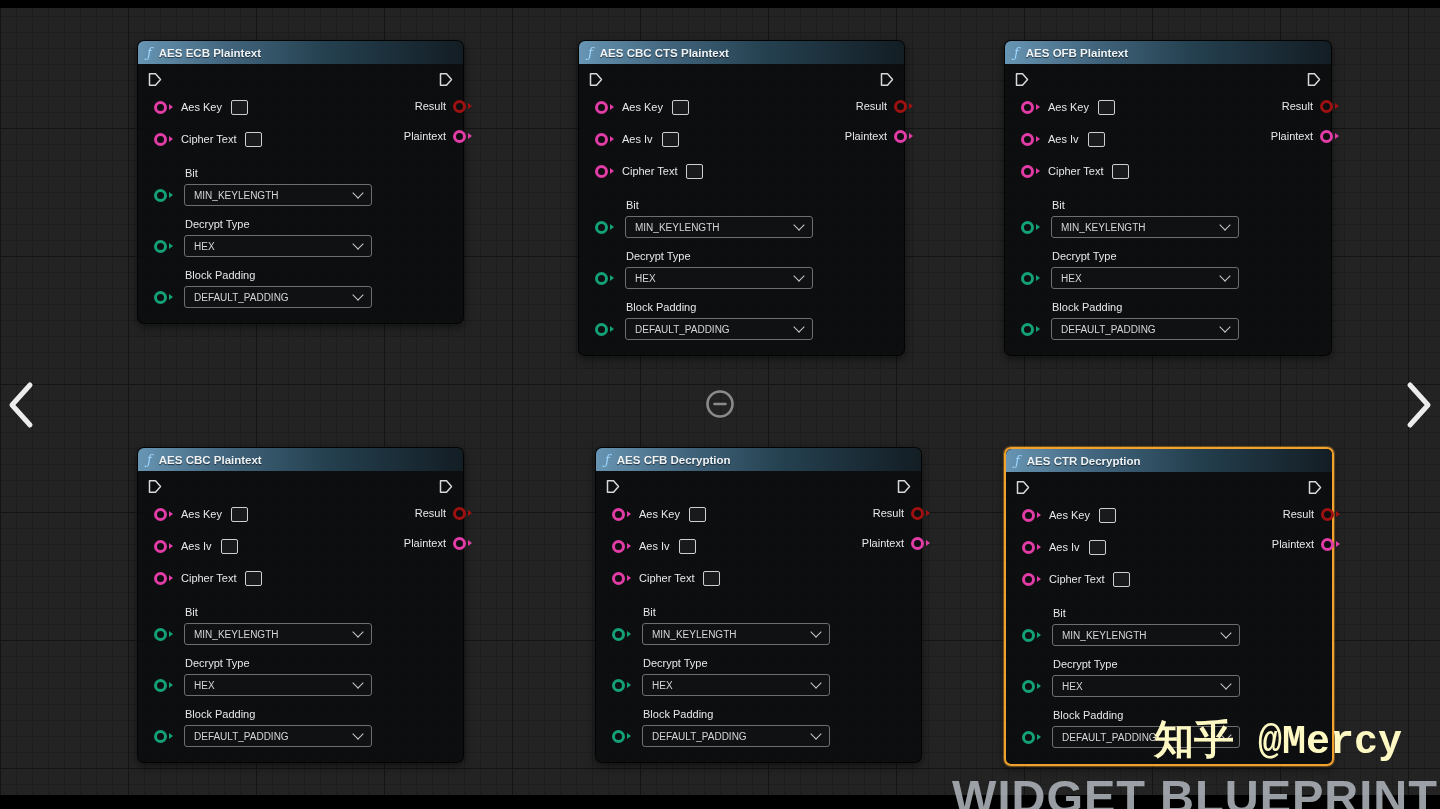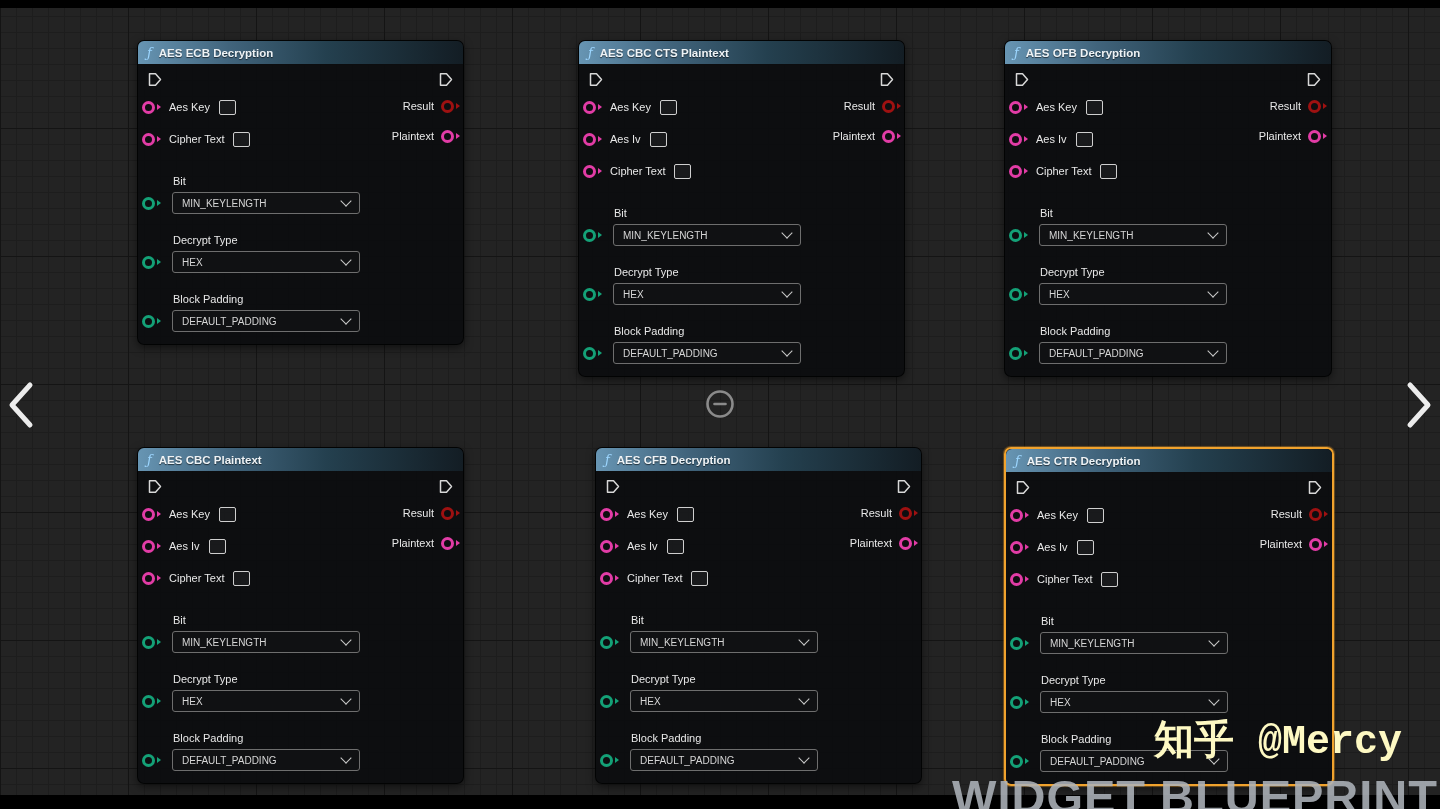--- a/index.html
+++ b/index.html
@@ -28,36 +28,36 @@
   .node-header{height:23px;display:flex;align-items:center;padding:0 9px;border-radius:6px 6px 0 0;
     background:linear-gradient(90deg,#6795b3 0%,#41647c 28%,#24404f 58%,#131d24 100%)}
   .fn-icon{font-style:italic;font-family:"DejaVu Serif",serif;color:#9cd6ff;font-size:13px;
     margin-right:7px;line-height:1}
   .node-title{color:#eef3f6;font-size:11.5px;font-weight:bold;text-shadow:0 1px 1px rgba(0,0,0,.6);
     white-space:nowrap}
 
   .exec-row{display:flex;justify-content:space-between;padding:8px 10px 2px 9px}
   .exec-pin svg{display:block}
 
-  .node-body{display:flex;padding:2px 10px 12px 4px}
+  .node-body{display:flex;padding:2px 10px 12px 16px}
   .col-left{flex:1 1 auto}
   .col-right{width:100px;display:flex;flex-direction:column;align-items:flex-end;flex:none}
 
   .pin-ic{display:flex;align-items:center;flex:none}
   .pin-ring{width:13px;height:13px;border:3.5px solid #fff;border-radius:50%;
     box-sizing:border-box;display:inline-block}
   .pin-wedge{width:0;height:0;border-top:3.5px solid transparent;border-bottom:3.5px solid transparent;
     border-left:4px solid #fff;margin-left:2px;display:inline-block}
 
   .pin-row{display:flex;align-items:center;height:32px}
   .in-label{color:#e8e8e8;font-size:11px;margin-left:8px;white-space:nowrap}
   .textbox{width:17px;height:15px;border:1px solid #cfcfcf;border-radius:2px;
     background:rgba(255,255,255,.05);margin-left:9px;display:inline-block;box-sizing:border-box}
 
-  .enum-group{margin-top:20px}
+  .enum-group{margin-top:12px}
   .enum-label{color:#e8e8e8;font-size:11px;line-height:13px;margin:0 0 4px 31px;white-space:nowrap}
   .enum-row{display:flex;align-items:center}
   .dropdown{width:188px;height:22px;background:#101113;border:1px solid #6e6e6e;border-radius:3px;
     display:flex;align-items:center;padding:0 9px;margin-left:11px;box-sizing:border-box}
   .dd-value{flex:1;color:#d6d6d6;font-size:10px;white-space:nowrap;overflow:hidden}
   .dd-chevron{width:7px;height:7px;border-right:1.6px solid #c9c9c9;border-bottom:1.6px solid #c9c9c9;
     transform:rotate(45deg);margin-top:-4px;flex:none}
 
   .out-row{display:flex;align-items:center;height:30px}
   .out-label{color:#e8e8e8;font-size:11px;margin-right:7px;white-space:nowrap}
@@ -75,21 +75,21 @@
     letter-spacing:1px;color:rgba(173,179,185,.88);white-space:nowrap;
     font-family:"Liberation Sans",sans-serif}
 </style>
 </head>
 <body>
 
 <div id="canvas">
     <div class="bp-node" style="left: 137px; top: 40px; width: 327px; min-height: 284px;">
       <div class="node-header">
         <span class="fn-icon">ƒ</span>
-        <span class="node-title">AES ECB Decryption</span>
+        <span class="node-title">AES ECB Plaintext</span>
       </div>
       <div class="exec-row">
         <span class="exec-pin">
           <svg width="15" height="15" viewBox="0 0 15 15">
             <path d="M2.5 1.8h6l5 5.7-5 5.7h-6z" fill="none" stroke="#d8d8d8" stroke-width="1.5" stroke-linejoin="round"></path>
           </svg>
         </span>
         <span class="exec-pin">
           <svg width="15" height="15" viewBox="0 0 15 15">
             <path d="M2.5 1.8h6l5 5.7-5 5.7h-6z" fill="none" stroke="#d8d8d8" stroke-width="1.5" stroke-linejoin="round"></path>
@@ -269,21 +269,21 @@
               <span class="pin-ring" style="border-color: rgb(226, 60, 166);"></span>
               <span class="pin-wedge" style="border-left-color: rgb(226, 60, 166);"></span>
             </span>
           </div>
         </div>
       </div>
     </div>
     <div class="bp-node" style="left: 1004px; top: 40px; width: 328px; min-height: 316px;">
       <div class="node-header">
         <span class="fn-icon">ƒ</span>
-        <span class="node-title">AES OFB Decryption</span>
+        <span class="node-title">AES OFB Plaintext</span>
       </div>
       <div class="exec-row">
         <span class="exec-pin">
           <svg width="15" height="15" viewBox="0 0 15 15">
             <path d="M2.5 1.8h6l5 5.7-5 5.7h-6z" fill="none" stroke="#d8d8d8" stroke-width="1.5" stroke-linejoin="round"></path>
           </svg>
         </span>
         <span class="exec-pin">
           <svg width="15" height="15" viewBox="0 0 15 15">
             <path d="M2.5 1.8h6l5 5.7-5 5.7h-6z" fill="none" stroke="#d8d8d8" stroke-width="1.5" stroke-linejoin="round"></path>

